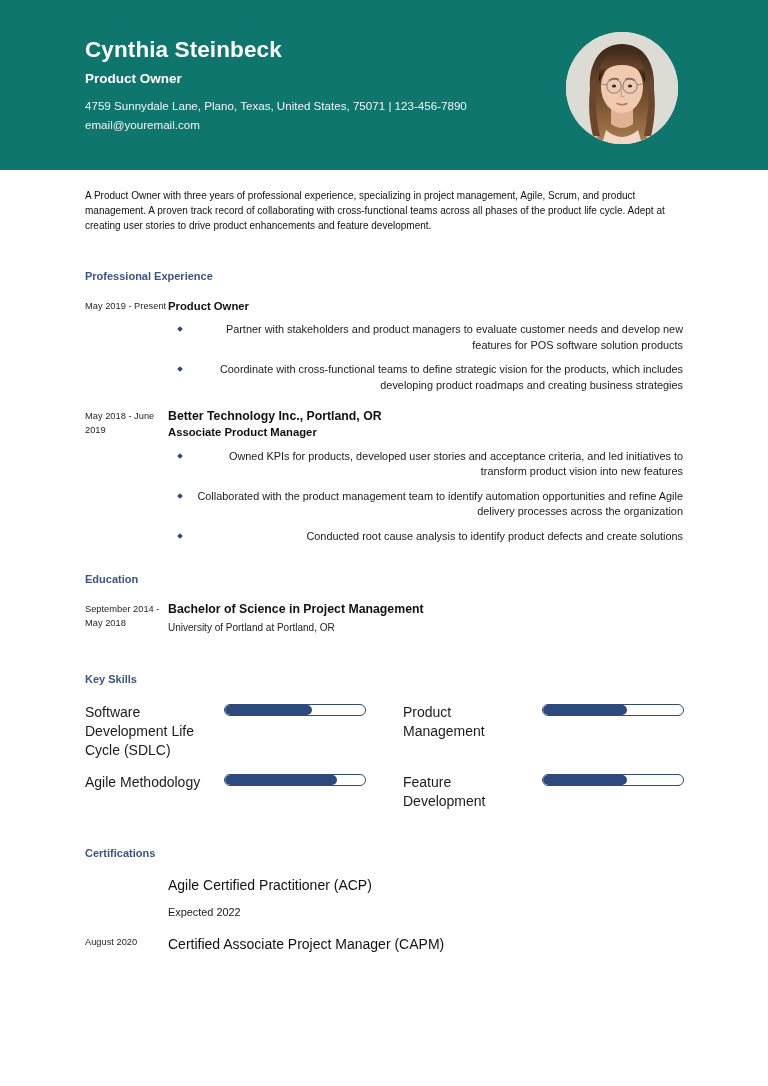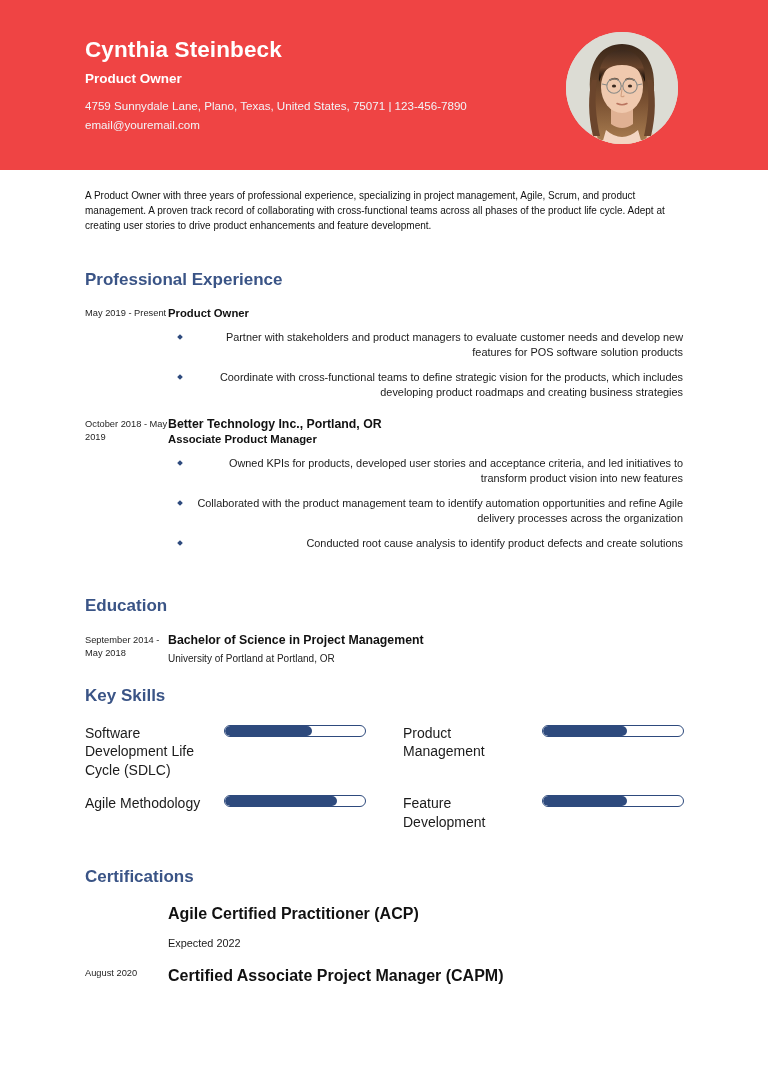--- a/index.html
+++ b/index.html
@@ -12,21 +12,21 @@
     width: 768px;
     height: 1086px;
     font-family: "Liberation Sans", sans-serif;
     color: #1a1a1a;
     overflow: hidden;
     position: relative;
   }
 
   
   .header {
-    background: #ef4444;
+    background: #0f766e;
     height: 170px;
     width: 768px;
     position: relative;
     box-sizing: border-box;
     padding: 0;
   }
   .header-text {
     position: absolute;
     left: 85px;
     top: 38px;
@@ -78,29 +78,29 @@
     font-weight: normal;
     line-height: 1.52;
     color: #111111;
   }
 
   .section {
     padding: 0 85px 0 85px;
   }
   .section-title {
     color: #3a5486;
-    font-size: 17px;
+    font-size: 11px;
     font-weight: bold;
     margin: 0;
     padding: 0;
     line-height: 1.2;
   }
   .sec-gap-exp { margin-top: 36px; }
-  .sec-gap-edu { margin-top: 45px; }
-  .sec-gap-skills { margin-top: 21px; }
+  .sec-gap-edu { margin-top: 29px; }
+  .sec-gap-skills { margin-top: 38px; }
   .sec-gap-cert { margin-top: 36px; }
 
   
   .row {
     display: flex;
     align-items: flex-start;
   }
   .date-col {
     width: 83px;
     flex: 0 0 83px;
@@ -195,22 +195,22 @@
   .bar-fill {
     position: absolute;
     left: 0; top: 0; bottom: 0;
     background: #2e4a7d;
     border-radius: 7px;
   }
 
   
   .cert-row { margin-top: 16px; }
   .cert-title {
-    font-size: 16px;
-    font-weight: bold;
+    font-size: 14px;
+    font-weight: normal;
     color: #111111;
     line-height: 1.3;
   }
   .cert-note {
     font-size: 10.9px;
     color: #1b1b1b;
     line-height: 1.3;
     margin-top: 11px;
   }
 </style>
@@ -287,21 +287,21 @@
       <div class="main-col">
         <div class="entry-role">Product Owner</div>
         <ul class="bullets">
           <li><span class="bullet-dot"></span><span>Partner with stakeholders and product managers to evaluate customer  needs and develop new features for POS software solution products</span></li>
           <li><span class="bullet-dot"></span><span>Coordinate with cross-functional teams to define strategic vision  for the products, which includes developing product roadmaps and  creating business strategies</span></li>
         </ul>
       </div>
     </div>
 
     <div class="entry row">
-      <div class="date-col">October 2018 - May 2019</div>
+      <div class="date-col">May 2018 - June 2019</div>
       <div class="main-col">
         <div class="entry-org">Better Technology Inc., Portland, OR</div>
         <div class="entry-role">Associate Product Manager</div>
         <ul class="bullets">
           <li><span class="bullet-dot"></span><span>Owned KPIs for products, developed user stories and acceptance  criteria, and led initiatives to transform product vision into new  features</span></li>
           <li><span class="bullet-dot"></span><span>Collaborated with the product management team to identify automation  opportunities and refine Agile delivery processes across the  organization</span></li>
           <li><span class="bullet-dot"></span><span>Conducted root cause analysis to identify product defects and create solutions</span></li>
         </ul>
       </div>
     </div>

